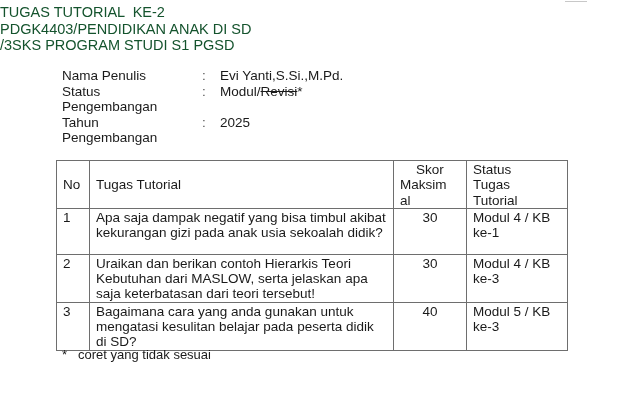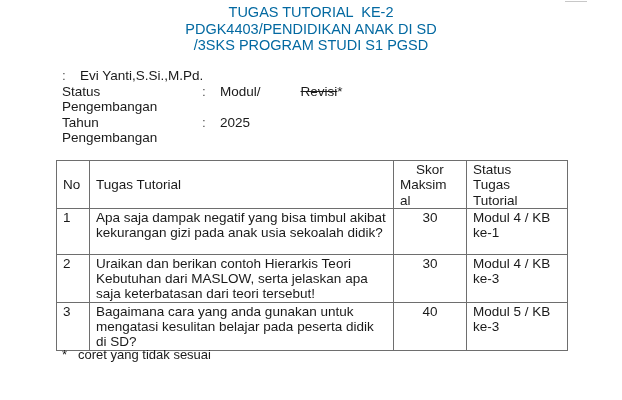--- a/index.html
+++ b/index.html
@@ -21,45 +21,44 @@
       top: 1px;
       width: 22px;
       height: 1px;
       background: #c8c8c8;
     }
     .title {
       position: absolute;
       left: 0;
       top: 4px;
       width: 622px;
-      text-align: center;
       font-size: 14.5px;
       line-height: 16.5px;
-      color: #0369a1;
+      color: #14532d;
     }
     .title div { white-space: pre; }
     .meta {
       position: absolute;
       left: 62px;
       top: 68px;
       font-size: 13.5px;
       line-height: 15.5px;
     }
     .meta-row {
       display: flex;
     }
     .meta-label {
       width: 140px;
     }
     .meta-colon {
       width: 18px;
       color: #555;
     }
     .meta-value {}
-    .strike { text-decoration: line-through; padding-left: 40px; }
+    .strike { text-decoration: line-through; }
 
     table.tasks {
       position: absolute;
       left: 56px;
       top: 160px;
       border-collapse: collapse;
       font-size: 13.5px;
       line-height: 15.3px;
     }
     table.tasks td, table.tasks th {
@@ -101,20 +100,21 @@
 <div class="corner-mark"></div>
 
 <div class="title">
   <div>TUGAS TUTORIAL  KE-2</div>
   <div>PDGK4403/PENDIDIKAN ANAK DI SD</div>
   <div>/3SKS PROGRAM STUDI S1 PGSD</div>
 </div>
 
 <div class="meta">
   <div class="meta-row">
+    <div class="meta-label">Nama Penulis</div>
     <div class="meta-colon">:</div>
     <div class="meta-value">Evi Yanti,S.Si.,M.Pd.</div>
   </div>
   <div class="meta-row">
     <div class="meta-label">
       <div>Status</div>
       <div>Pengembangan</div>
     </div>
     <div class="meta-colon">:</div>
     <div class="meta-value"><span>Modul/</span><span class="strike">Revisi</span><span>*</span></div>

